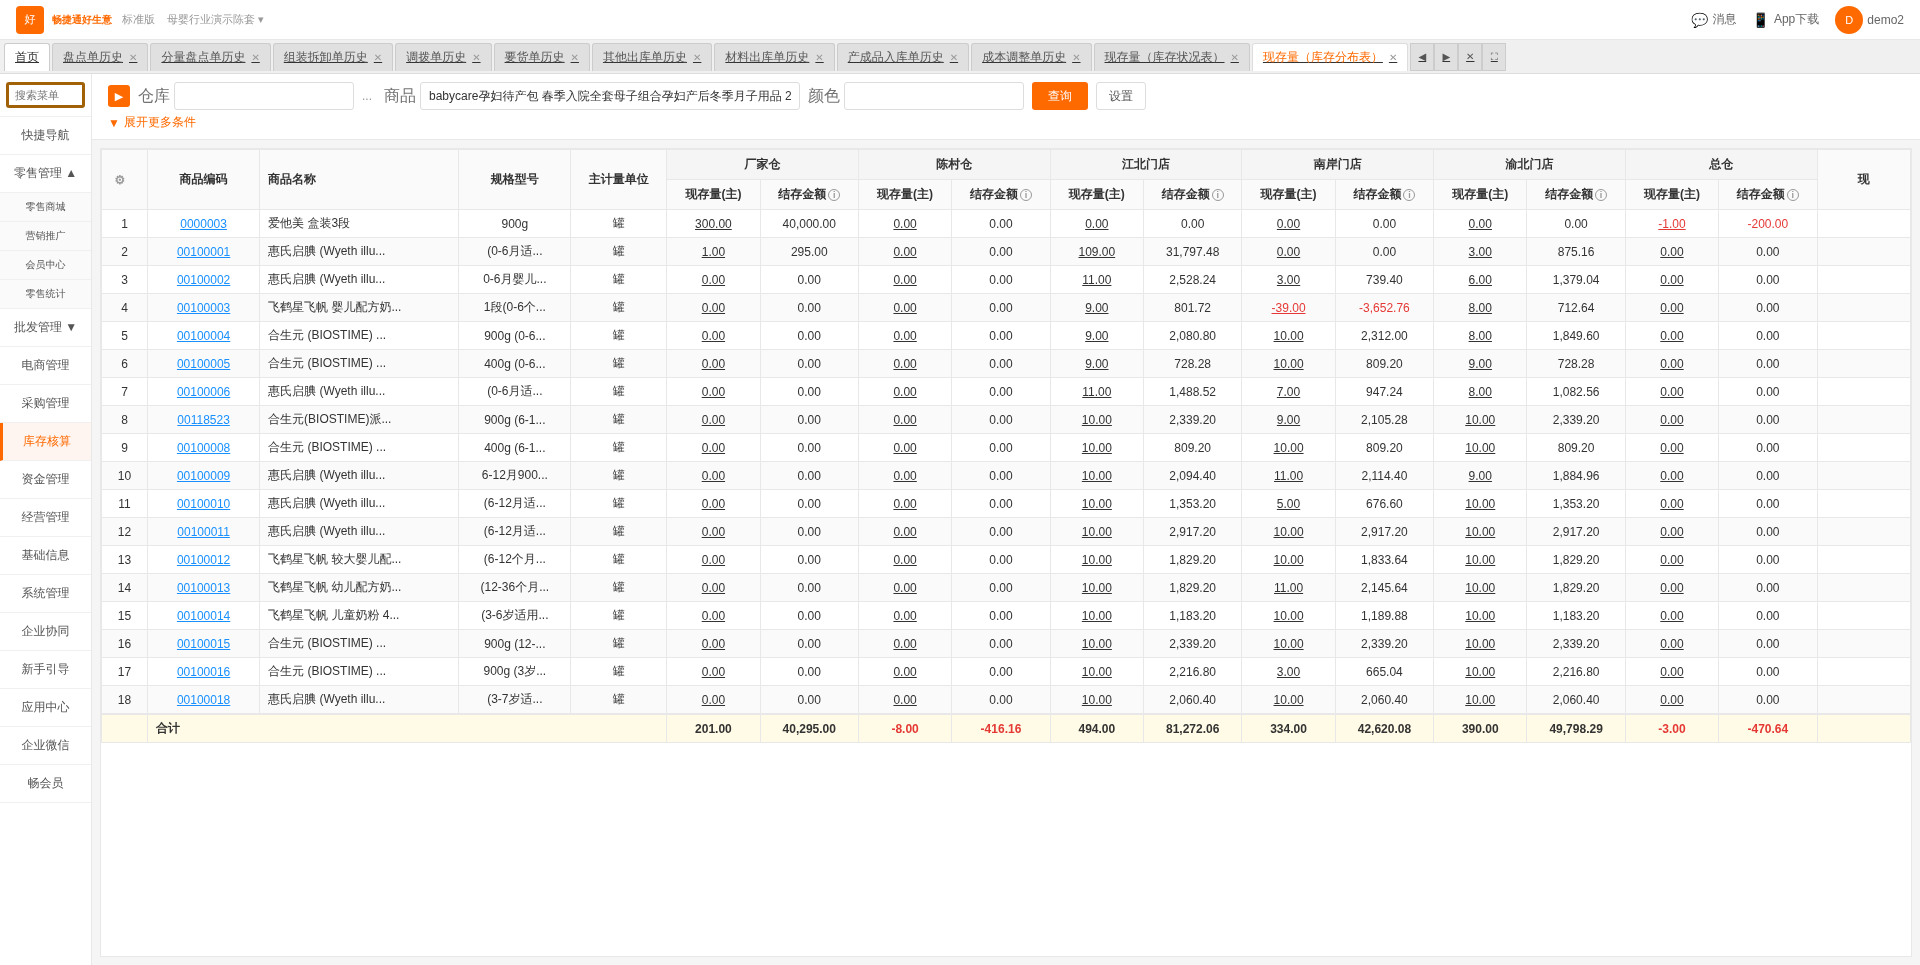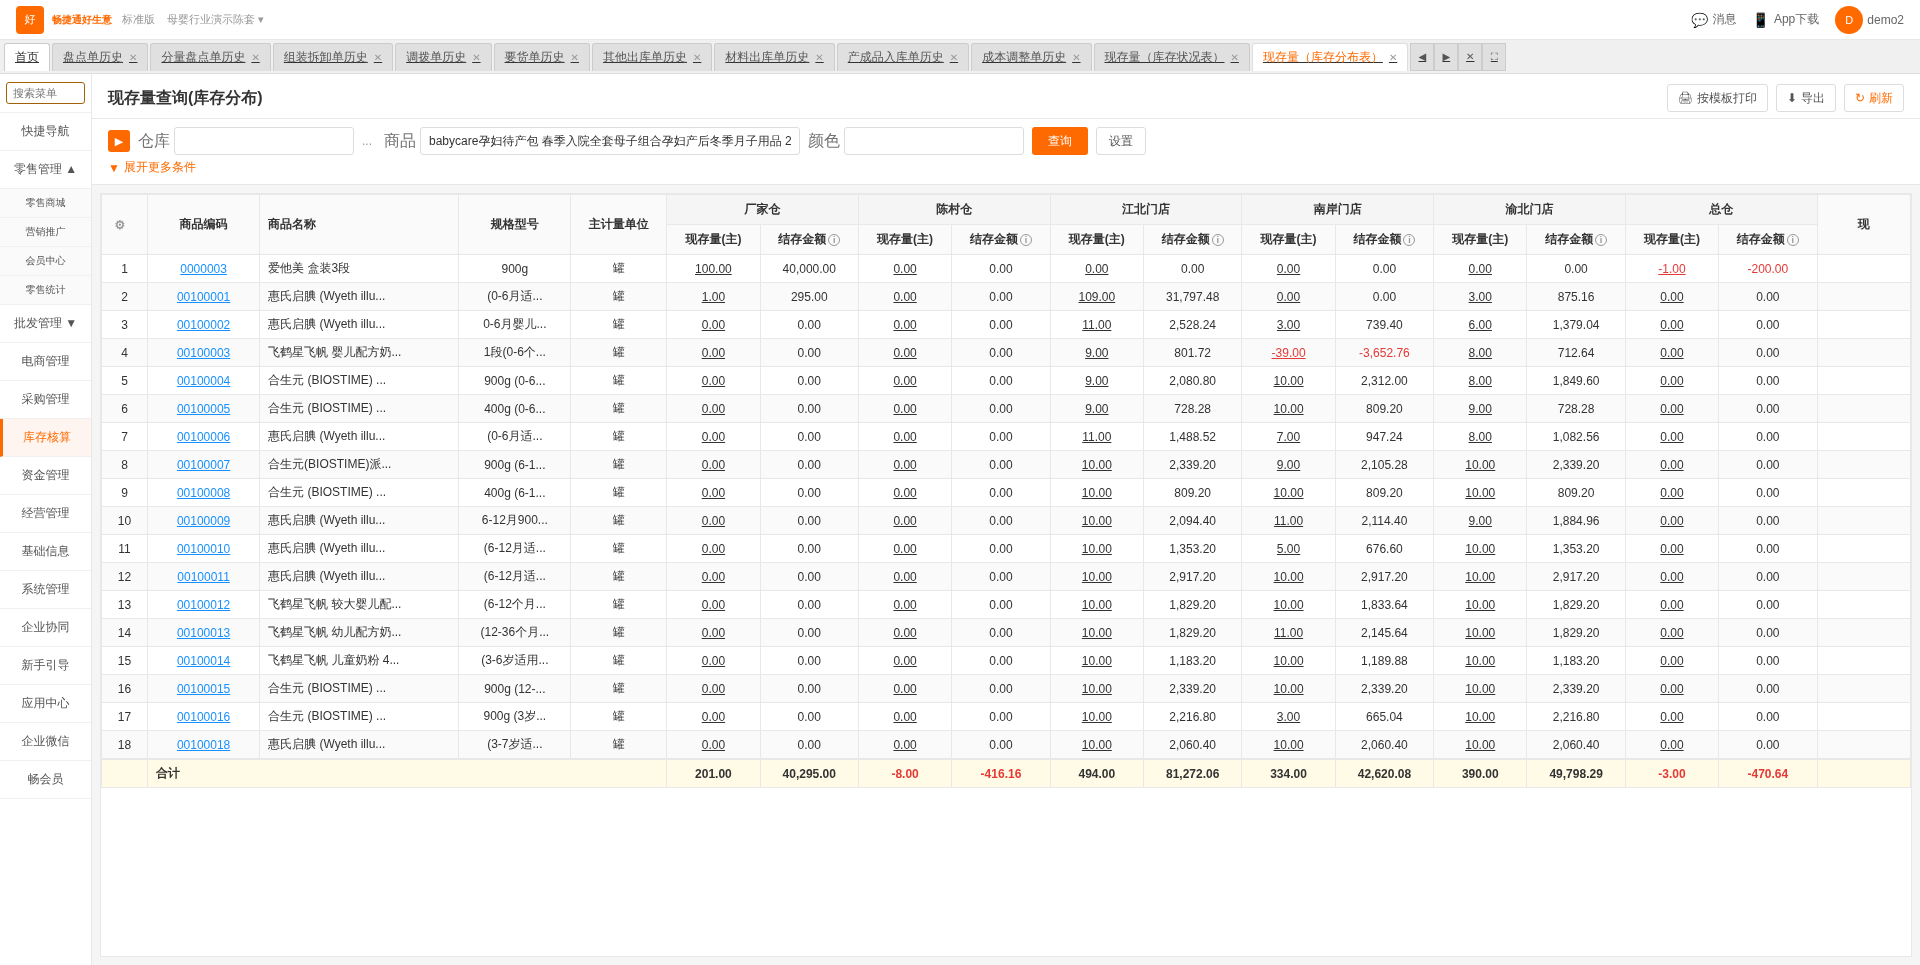--- a/index.html
+++ b/index.html
@@ -25,21 +25,21 @@
     
     .main-layout { display: flex; height: calc(965px - 40px - 34px); }
 
     
     .sidebar { width: 92px; background: #fff; border-right: 1px solid #e8e8e8; display: flex; flex-direction: column; overflow-y: auto; }
     .sidebar::-webkit-scrollbar { width: 3px; }
     .sidebar-item { padding: 10px 4px; text-align: center; cursor: pointer; color: #555; font-size: 12px; border-bottom: 1px solid #f0f0f0; }
     .sidebar-item.active { background: #fff5f0; color: #ff6a00; border-left: 3px solid #ff6a00; }
     .sidebar-item-sub { padding: 7px 4px; text-align: center; cursor: pointer; color: #555; font-size: 10px; background: #fafafa; border-bottom: 1px solid #f0f0f0; }
     .search-box { padding: 8px 6px; border-bottom: 1px solid #f0f0f0; }
-    .search-box input { width: 100%; border: 1px solid #a16207; border-radius: 3px; padding: 4px 6px; font-size: 11px; outline: none; }
+    .search-box input { width: 100%; border: 3px solid #a16207; border-radius: 3px; padding: 4px 6px; font-size: 11px; outline: none; }
 
     
     .content-area { flex: 1; overflow: hidden; display: flex; flex-direction: column; }
 
     
     .page-header { padding: 10px 16px 6px; background: #fff; border-bottom: 1px solid #e8e8e8; display: flex; align-items: center; justify-content: space-between; }
     .page-title { font-size: 16px; font-weight: 600; color: #333; }
     .page-actions { display: flex; gap: 8px; align-items: center; }
     .btn-action { height: 28px; padding: 0 10px; border: 1px solid #ddd; border-radius: 3px; background: #fff; cursor: pointer; font-size: 12px; color: #555; display: flex; align-items: center; gap: 4px; }
     .btn-refresh { color: #ff6a00; }
@@ -153,37 +153,20 @@
     <div class="sidebar-item">系统管理</div>
     <div class="sidebar-item">企业协同</div>
     <div class="sidebar-item">新手引导</div>
     <div class="sidebar-item">应用中心</div>
     <div class="sidebar-item">企业微信</div>
     <div class="sidebar-item">畅会员</div>
   </div>
 
   <div class="content-area">
 
-    <div class="page-header">
-      <div class="page-title">现存量查询(库存分布)</div>
-      <div class="page-actions">
-        <button class="btn-action">
-          <span>🖨</span>
-          <span>按模板打印</span>
-        </button>
-        <button class="btn-action">
-          <span>⬇</span>
-          <span>导出</span>
-        </button>
-        <button class="btn-action btn-refresh">
-          <span>↻</span>
-          <span>刷新</span>
-        </button>
-      </div>
-    </div>
 
     <div class="filter-area">
       <div class="filter-row">
         <div class="expand-arrow">▶</div>
         <div class="filter-item">
           <span class="filter-label">仓库</span>
           <input class="filter-input filter-input-mid" value="" style="">
           <span class="filter-dots">...</span>
         </div>
         <div class="filter-item">
@@ -237,21 +220,21 @@
             <th class="col-num">结存金额<span class="info-icon">i</span></th>
           </tr>
         </thead>
         <tbody id="table-body">
         <tr>
     <td>1</td>
     <td class="text-link col-code">0000003</td>
     <td class="col-name" style="text-align:left;max-width:160px;overflow:hidden;text-overflow:ellipsis;" title="爱他美 盒装3段">爱他美 盒装3段</td>
     <td class="col-spec">900g</td>
     <td>罐</td>
-    <td class="text-underline">100.00</td>
+    <td class="text-underline">300.00</td>
     <td>40,000.00</td>
     <td class="text-underline">0.00</td>
     <td>0.00</td>
     <td class="text-underline">0.00</td>
     <td>0.00</td>
     <td class="text-underline ">0.00</td>
     <td class="">0.00</td>
     <td class="text-underline">0.00</td>
     <td>0.00</td>
     <td class="text-underline text-red">-1.00</td>
@@ -373,21 +356,21 @@
     <td class="text-underline ">7.00</td>
     <td class="">947.24</td>
     <td class="text-underline">8.00</td>
     <td>1,082.56</td>
     <td class="text-underline ">0.00</td>
     <td class="">0.00</td>
     <td></td>
   </tr>
             <tr>
     <td>8</td>
-    <td class="text-link col-code">00100007</td>
+    <td class="text-link col-code">00118523</td>
     <td class="col-name" style="text-align:left;max-width:160px;overflow:hidden;text-overflow:ellipsis;" title="合生元(BIOSTIME)派...">合生元(BIOSTIME)派...</td>
     <td class="col-spec">900g (6-1...</td>
     <td>罐</td>
     <td class="text-underline">0.00</td>
     <td>0.00</td>
     <td class="text-underline">0.00</td>
     <td>0.00</td>
     <td class="text-underline">10.00</td>
     <td>2,339.20</td>
     <td class="text-underline ">9.00</td>

